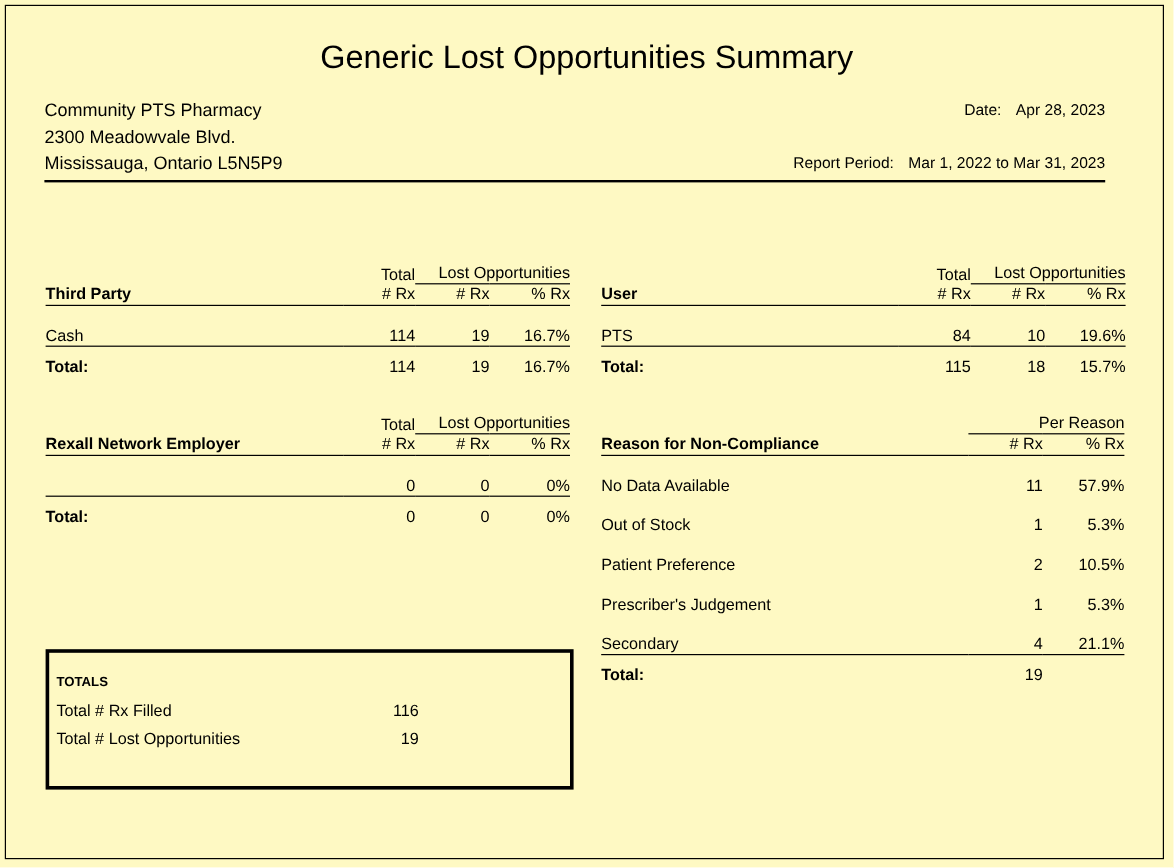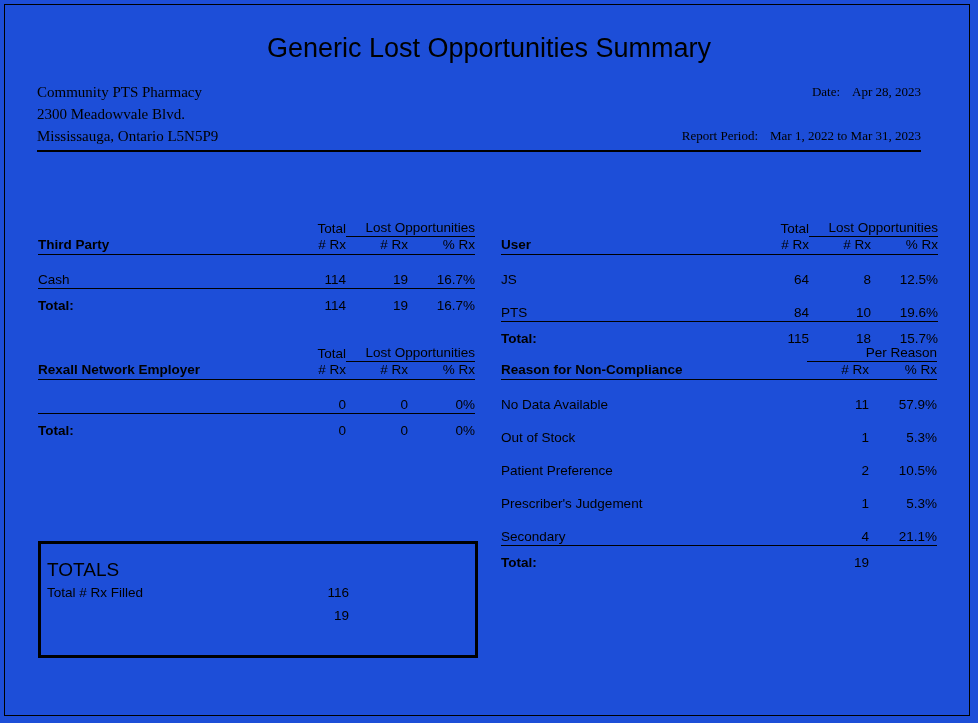--- a/index.html
+++ b/index.html
@@ -9,21 +9,21 @@
     background: #ffffff;
   }
   body {
     font-family: "Liberation Sans", sans-serif;
     color: #000000;
   }
   .page {
     position: relative;
     width: 978px;
     height: 723px;
-    background: #1d4ed8;
+    background: #fef9c3;
     box-sizing: border-box;
     overflow: hidden;
   }
   .page-border {
     position: absolute;
     left: 4px;
     top: 4px;
     width: 966px;
     height: 712px;
     border: 1px solid #000000;
@@ -56,21 +56,20 @@
     position: absolute;
     left: 37px;
     top: 84px;
     width: 884px;
   }
   .header-row {
     position: relative;
     height: 22px;
     font-size: 15px;
     white-space: nowrap;
-    font-family: Liberation Serif, serif;
   }
   .header-left {
     position: absolute;
     left: 0;
     top: 0;
   }
   .header-right {
     position: absolute;
     right: 0;
     top: 0;
@@ -166,22 +165,22 @@
     top: 541px;
     width: 440px;
     height: 117px;
     border: 3px solid #000000;
     box-sizing: border-box;
   }
   .totals-inner {
     padding: 14px 0 0 6px;
   }
   .totals-title {
-    font-size: 19px;
-    font-weight: normal;
+    font-size: 11px;
+    font-weight: bold;
     line-height: 23px;
   }
   .totals-line {
     position: relative;
     height: 23px;
     line-height: 23px;
     font-size: 13.5px;
   }
   .totals-line .t-label {
     position: absolute;
@@ -278,26 +277,20 @@
       <tr class="sub-head">
         <td class="c-label">User</td>
         <td class="c-num"># Rx</td>
         <td class="c-num"># Rx</td>
         <td class="c-num">% Rx</td>
       </tr>
       <tr class="head-rule">
         <td colspan="4"></td>
       </tr>
       <tr class="data-row">
-        <td class="c-label">JS</td>
-        <td class="c-num">64</td>
-        <td class="c-num">8</td>
-        <td class="c-num">12.5%</td>
-      </tr>
-      <tr class="data-row">
         <td class="c-label">PTS</td>
         <td class="c-num">84</td>
         <td class="c-num">10</td>
         <td class="c-num">19.6%</td>
       </tr>
       <tr class="total-row total-rule">
         <td class="c-label">Total:</td>
         <td class="c-num">115</td>
         <td class="c-num">18</td>
         <td class="c-num">15.7%</td>
@@ -395,19 +388,20 @@
       </table>
 
     <div class="totals-box">
       <div class="totals-inner">
         <div class="totals-title">TOTALS</div>
         <div class="totals-line">
           <span class="t-label">Total # Rx Filled</span>
           <span class="t-value">116</span>
         </div>
         <div class="totals-line">
+          <span class="t-label">Total # Lost Opportunities</span>
           <span class="t-value">19</span>
         </div>
       </div>
     </div>
 
   </div>
 </div>
 
 </body></html>

